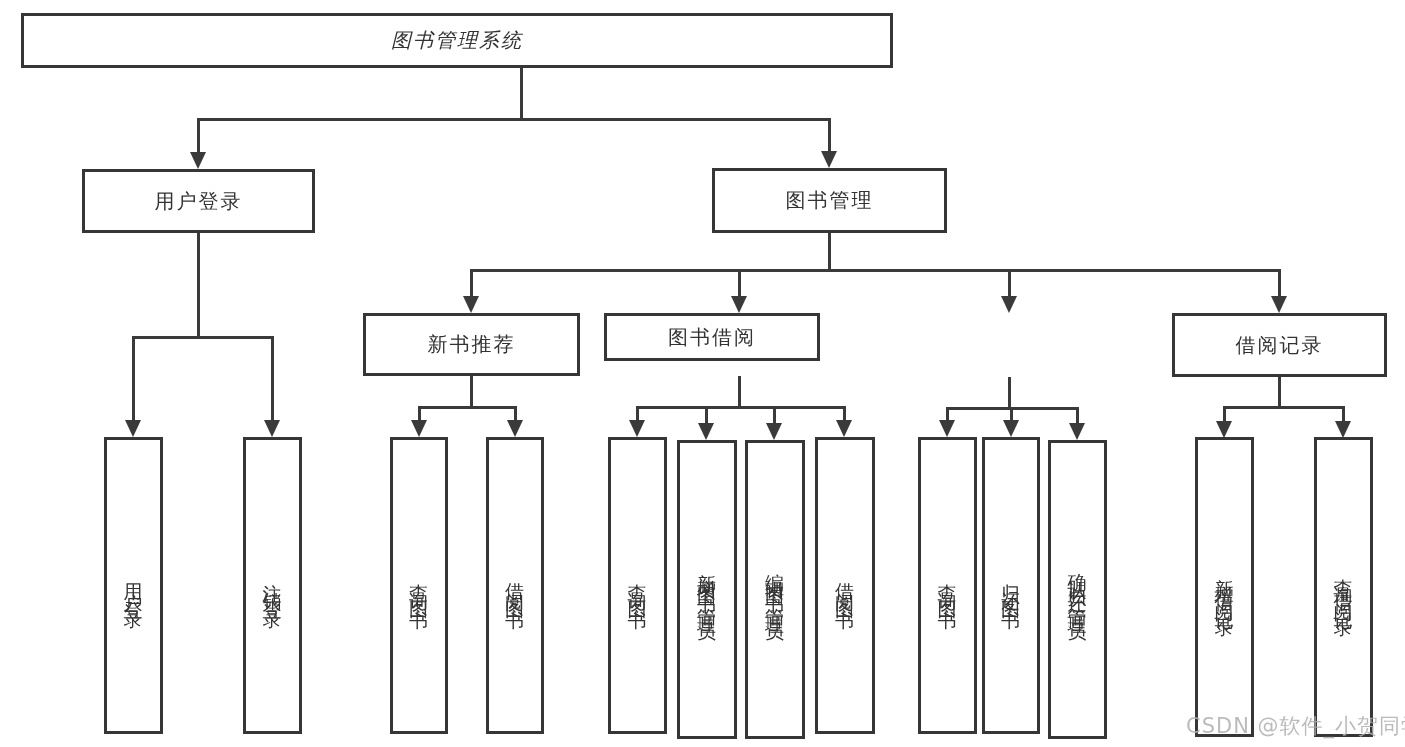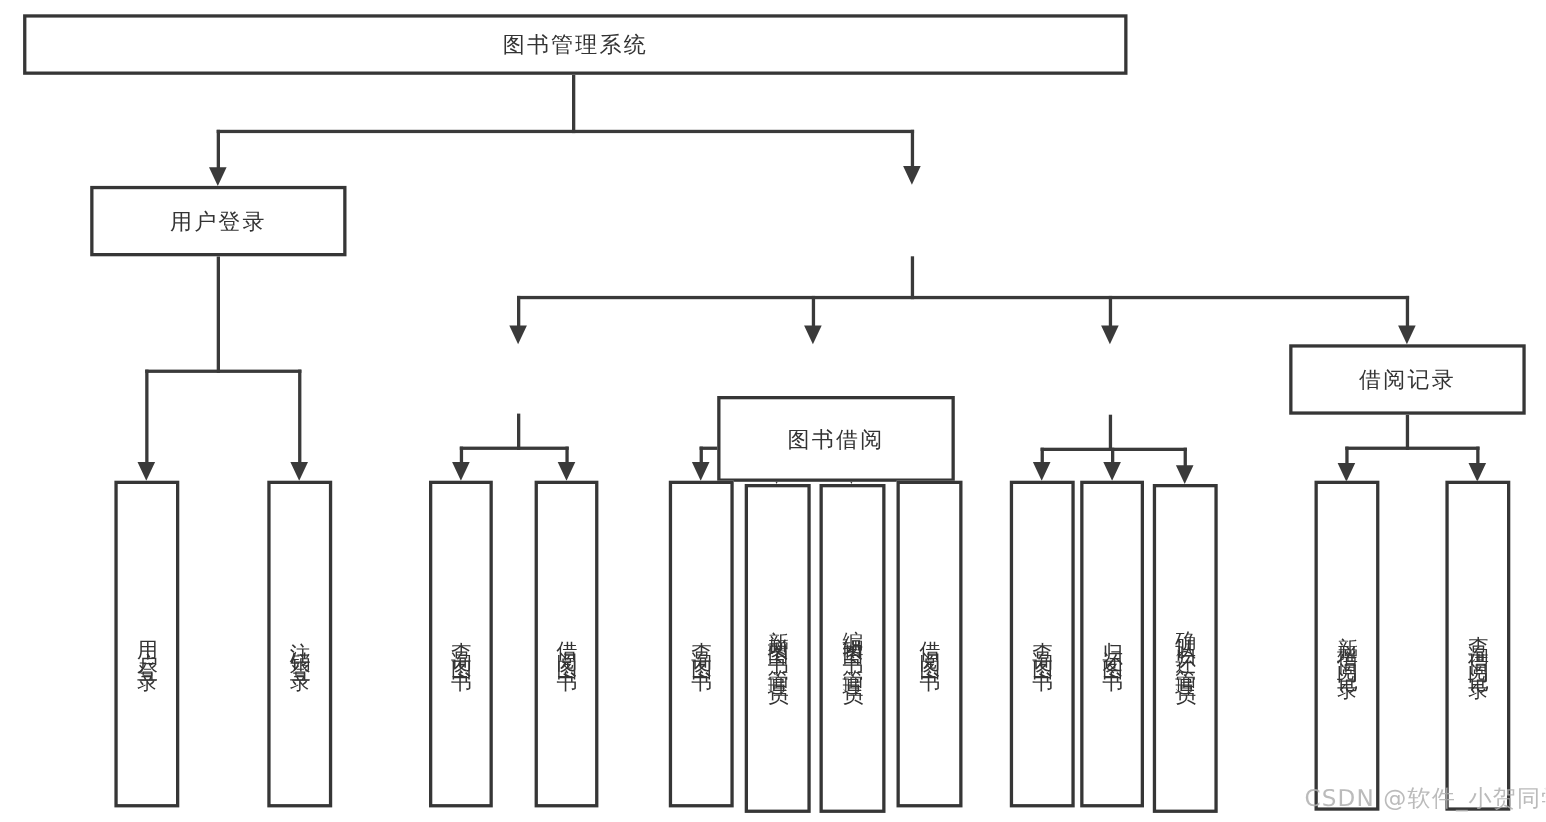--- a/index.html
+++ b/index.html
@@ -83,31 +83,37 @@
   <div class="vline" style="left:1076px;top:407px;height:19px;"></div>
   <div class="arrow" style="left:1069px;top:423px;"></div>
 
   <div class="vline" style="left:1278px;top:377px;height:32px;"></div>
   <div class="hline" style="left:1223px;top:406px;width:122px;"></div>
   <div class="vline" style="left:1223px;top:406px;height:18px;"></div>
   <div class="arrow" style="left:1216px;top:421px;"></div>
   <div class="vline" style="left:1342px;top:406px;height:18px;"></div>
   <div class="arrow" style="left:1335px;top:421px;"></div>
 
-  <div class="box" style="left:21px;top:13px;width:1004px;height:55px;">
+  <div class="box" style="left:21px;top:13px;width:872px;height:55px;font-style:italic;">
     <span class="hlabel">图书管理系统</span>
   </div>
 
   <div class="box" style="left:82px;top:169px;width:233px;height:64px;">
     <span class="hlabel">用户登录</span>
   </div>
 
+  <div class="box" style="left:712px;top:168px;width:235px;height:65px;">
+    <span class="hlabel">图书管理</span>
+  </div>
 
+  <div class="box" style="left:363px;top:313px;width:217px;height:63px;">
+    <span class="hlabel">新书推荐</span>
+  </div>
 
-  <div class="box" style="left:652px;top:313px;width:216px;height:78px;margin-top:47px;">
+  <div class="box" style="left:604px;top:313px;width:216px;height:48px;">
     <span class="hlabel">图书借阅</span>
   </div>
 
 
   <div class="box" style="left:1172px;top:313px;width:215px;height:64px;">
     <span class="hlabel">借阅记录</span>
   </div>
 
   <div class="box vert" style="left:104px;top:437px;width:59px;height:297px;">
     <span class="vlabel">用户登录</span>

